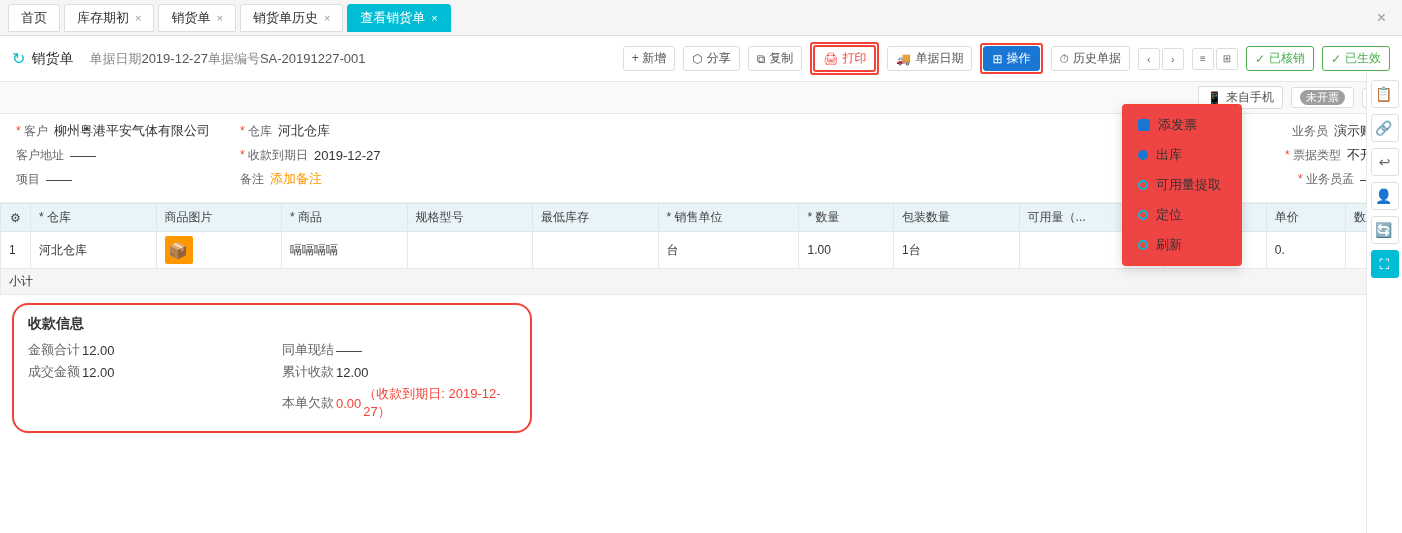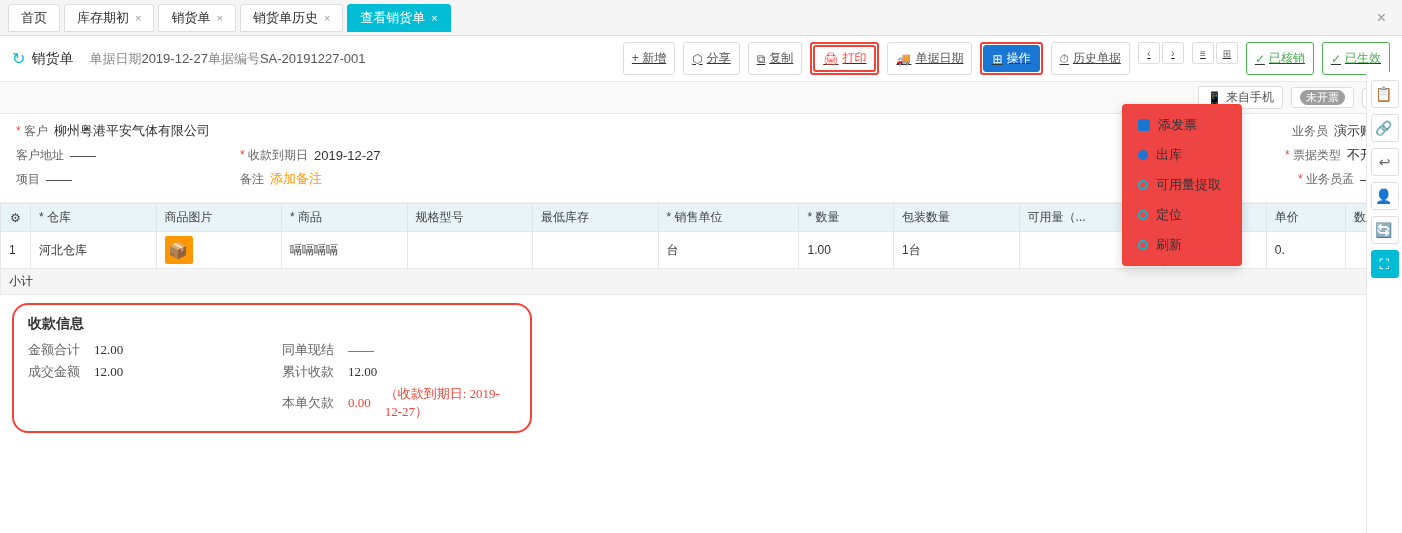--- a/index.html
+++ b/index.html
@@ -28,21 +28,21 @@
       display: flex; align-items: center; padding: 6px 12px; border-bottom: 1px solid #e8e8e8;
       background: #fff; gap: 16px;
     }
     .doc-title { display: flex; align-items: center; gap: 6px; font-size: 14px; font-weight: 500; color: #333; }
     .doc-title-icon { color: #00bcd4; font-size: 16px; }
     .doc-meta { display: flex; align-items: center; font-size: 13px; color: #555; }
     .doc-meta-label { color: #888; }
 
     
     .toolbar {
-      display: flex; margin-left: auto; gap: 8px; text-decoration: underline;
+      display: flex; align-items: center; margin-left: auto; gap: 8px;
     }
     .toolbar-btn {
       display: flex; align-items: center; gap: 4px; padding: 3px 8px; border: 1px solid #ddd;
       border-radius: 3px; cursor: pointer; font-size: 12px; background: #fff; color: #555;
     }
     .toolbar-btn.print-btn { border: 2px solid #f44336; color: #f44336; font-weight: 500; }
     .toolbar-btn.logistics { background: #fff; }
     .toolbar-btn.operate { background: #1976d2; color: #fff; border-color: #1976d2; }
     .toolbar-btn.history { background: #fff; }
     .toolbar-btn.sold { background: #fff; color: #4caf50; border-color: #4caf50; }
@@ -106,21 +106,21 @@
       display: inline-flex;
     }
 
     
     .payment-box {
       border: 2px solid #f44336; border-radius: 16px; margin: 8px 12px;
       padding: 10px 14px; max-width: 520px; background: #fff;
     }
     .payment-title { font-weight: bold; font-size: 14px; margin-bottom: 8px; }
     .payment-grid { display: grid; grid-template-columns: 1fr 1fr; gap: 4px 20px; }
-    .payment-row { display: flex; align-items: center; gap: 14px; font-size: 13px; font-family: Liberation Serif, serif; }
+    .payment-row { display: flex; align-items: center; gap: 2px; font-size: 13px; }
     .payment-label { color: #666; white-space: nowrap; }
     .payment-value { color: #333; }
     .payment-value.red { color: #f44336; }
     .payment-value.date-red { color: #f44336; }
 
     
     .right-sidebar {
       position: absolute; right: 0; top: 36px; width: 36px; height: calc(533px - 36px);
       background: #fff; border-left: 1px solid #e8e8e8; display: flex; flex-direction: column;
       align-items: center; padding-top: 8px; gap: 6px;
@@ -238,20 +238,24 @@
       <div class="sub-btn">
         <span>✓</span>
       </div>
     </div>
 
     <div class="form-section">
       <div class="form-row">
         <div class="form-field">
           <span class="field-label required">客户</span>
           <span class="field-value">柳州粤港平安气体有限公司</span>
+        </div>
+        <div class="form-field">
+          <span class="field-label required">仓库</span>
+          <span class="field-value">河北仓库</span>
         </div>
         <div class="salesperson-field">
           <span class="field-label">业务员</span>
           <span class="field-value">演示账号</span>
         </div>
       </div>
       <div class="form-row">
         <div class="form-field">
           <span class="field-label">客户地址</span>
           <span class="field-value">——</span>

